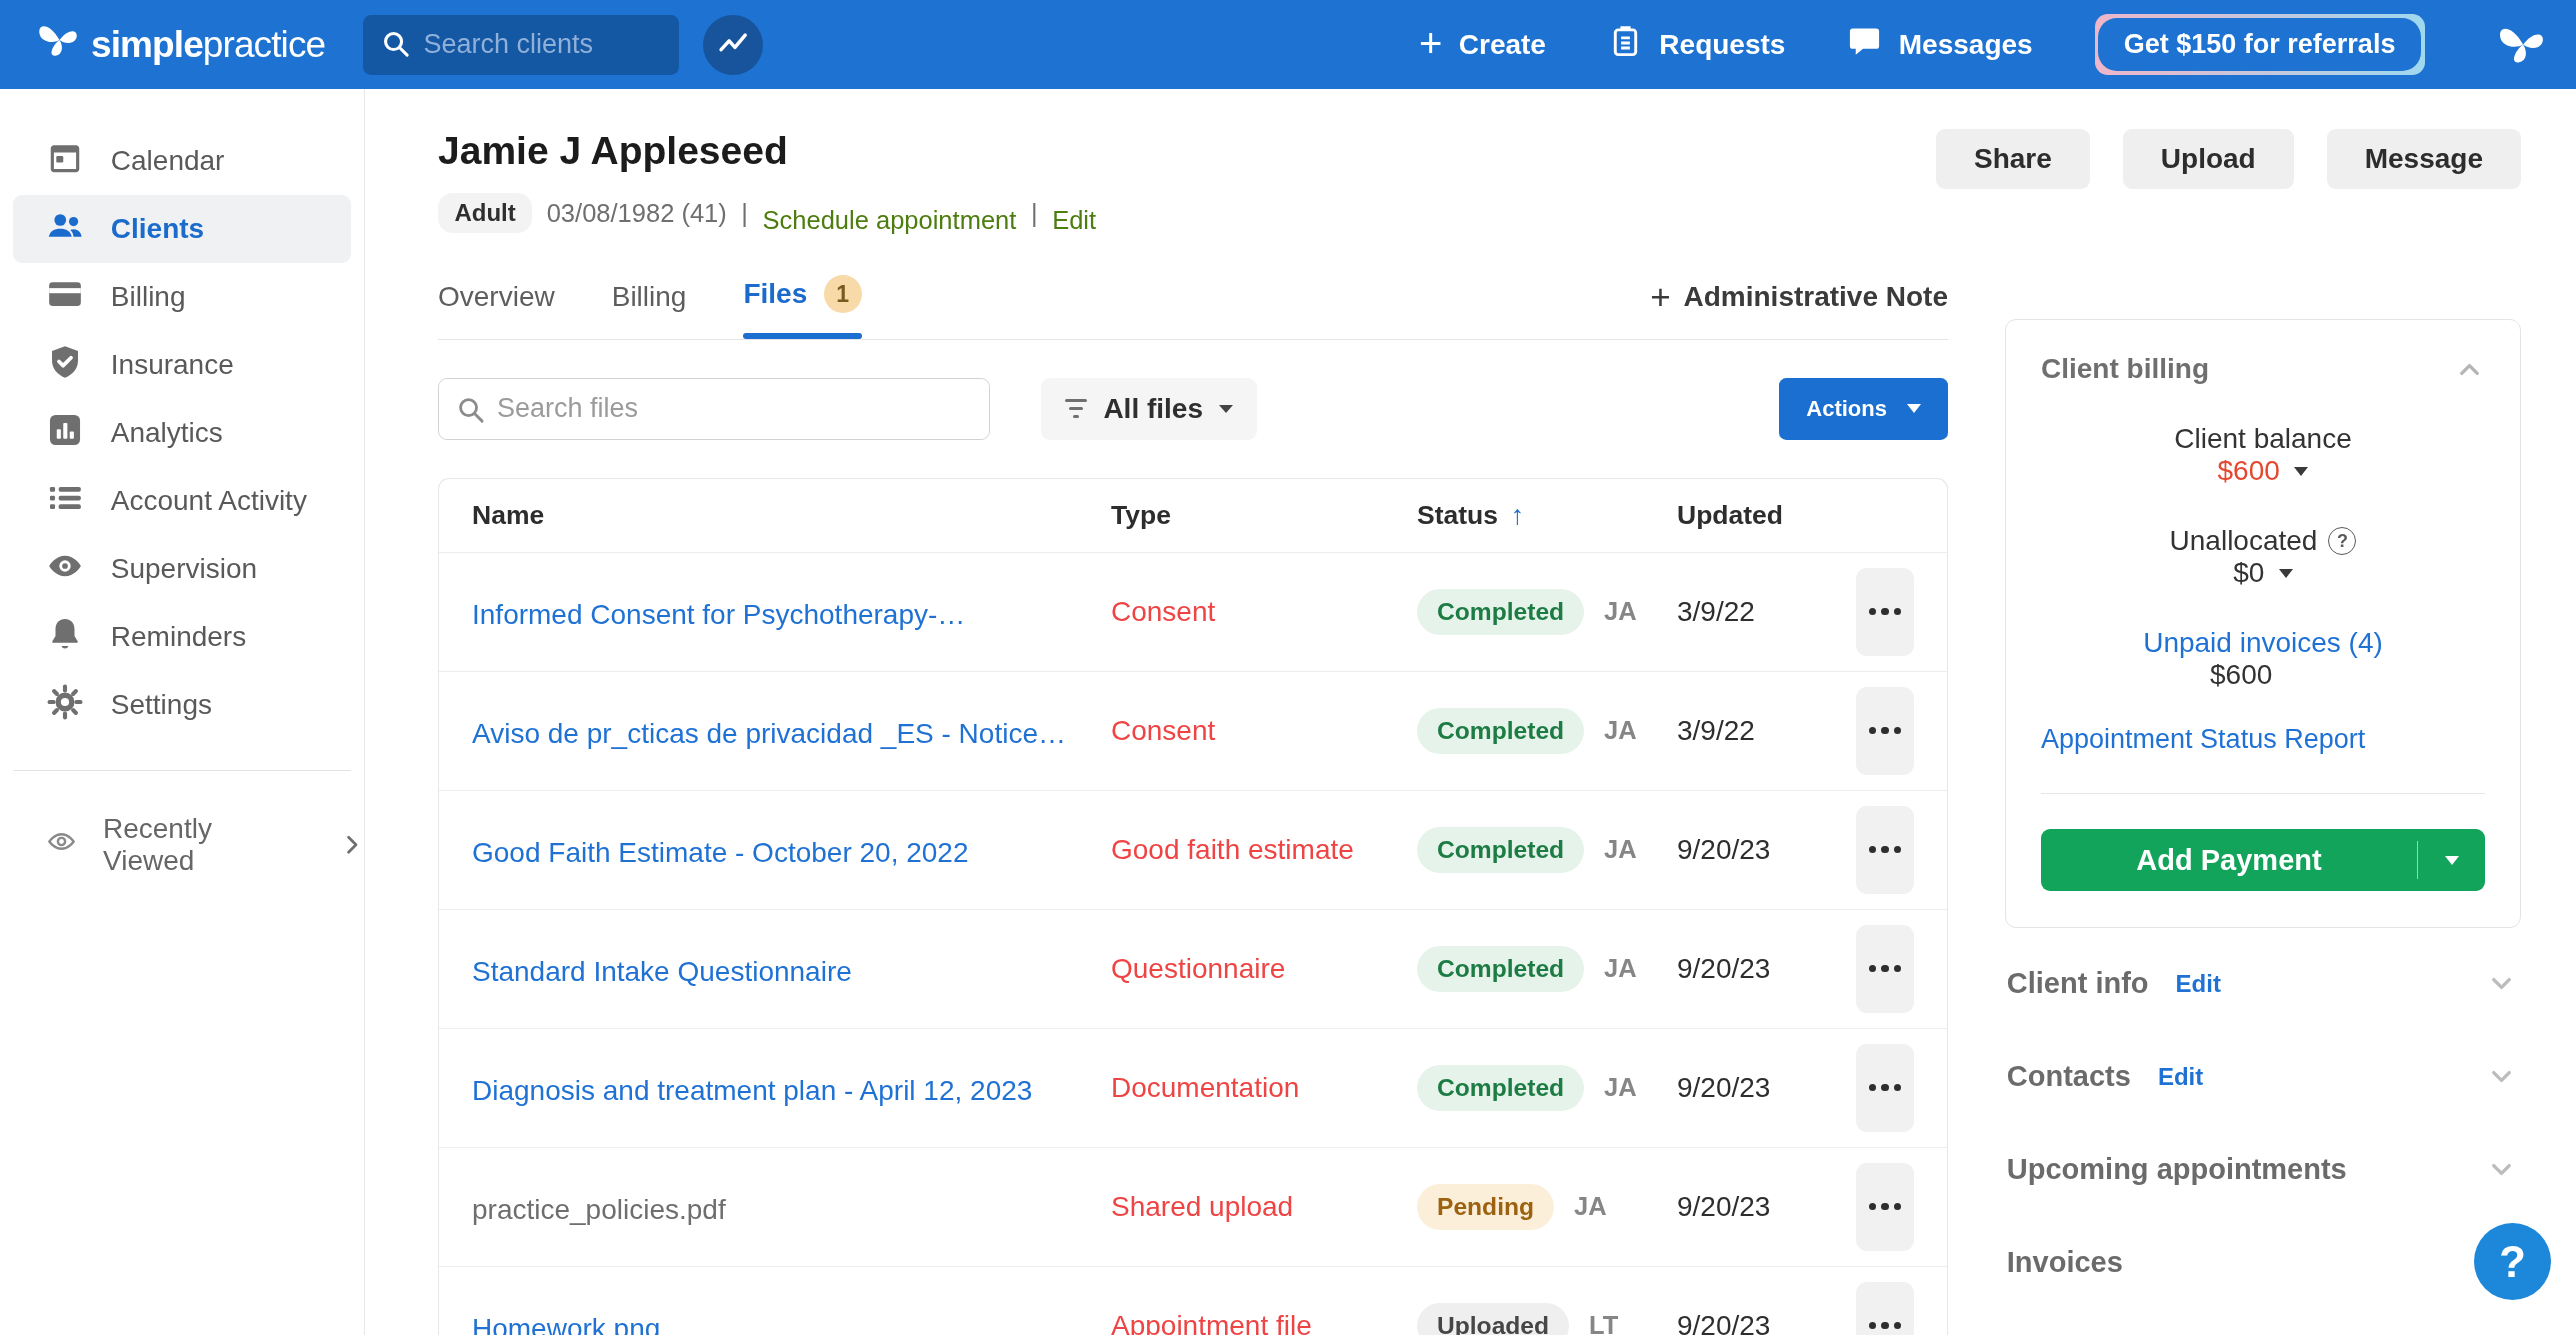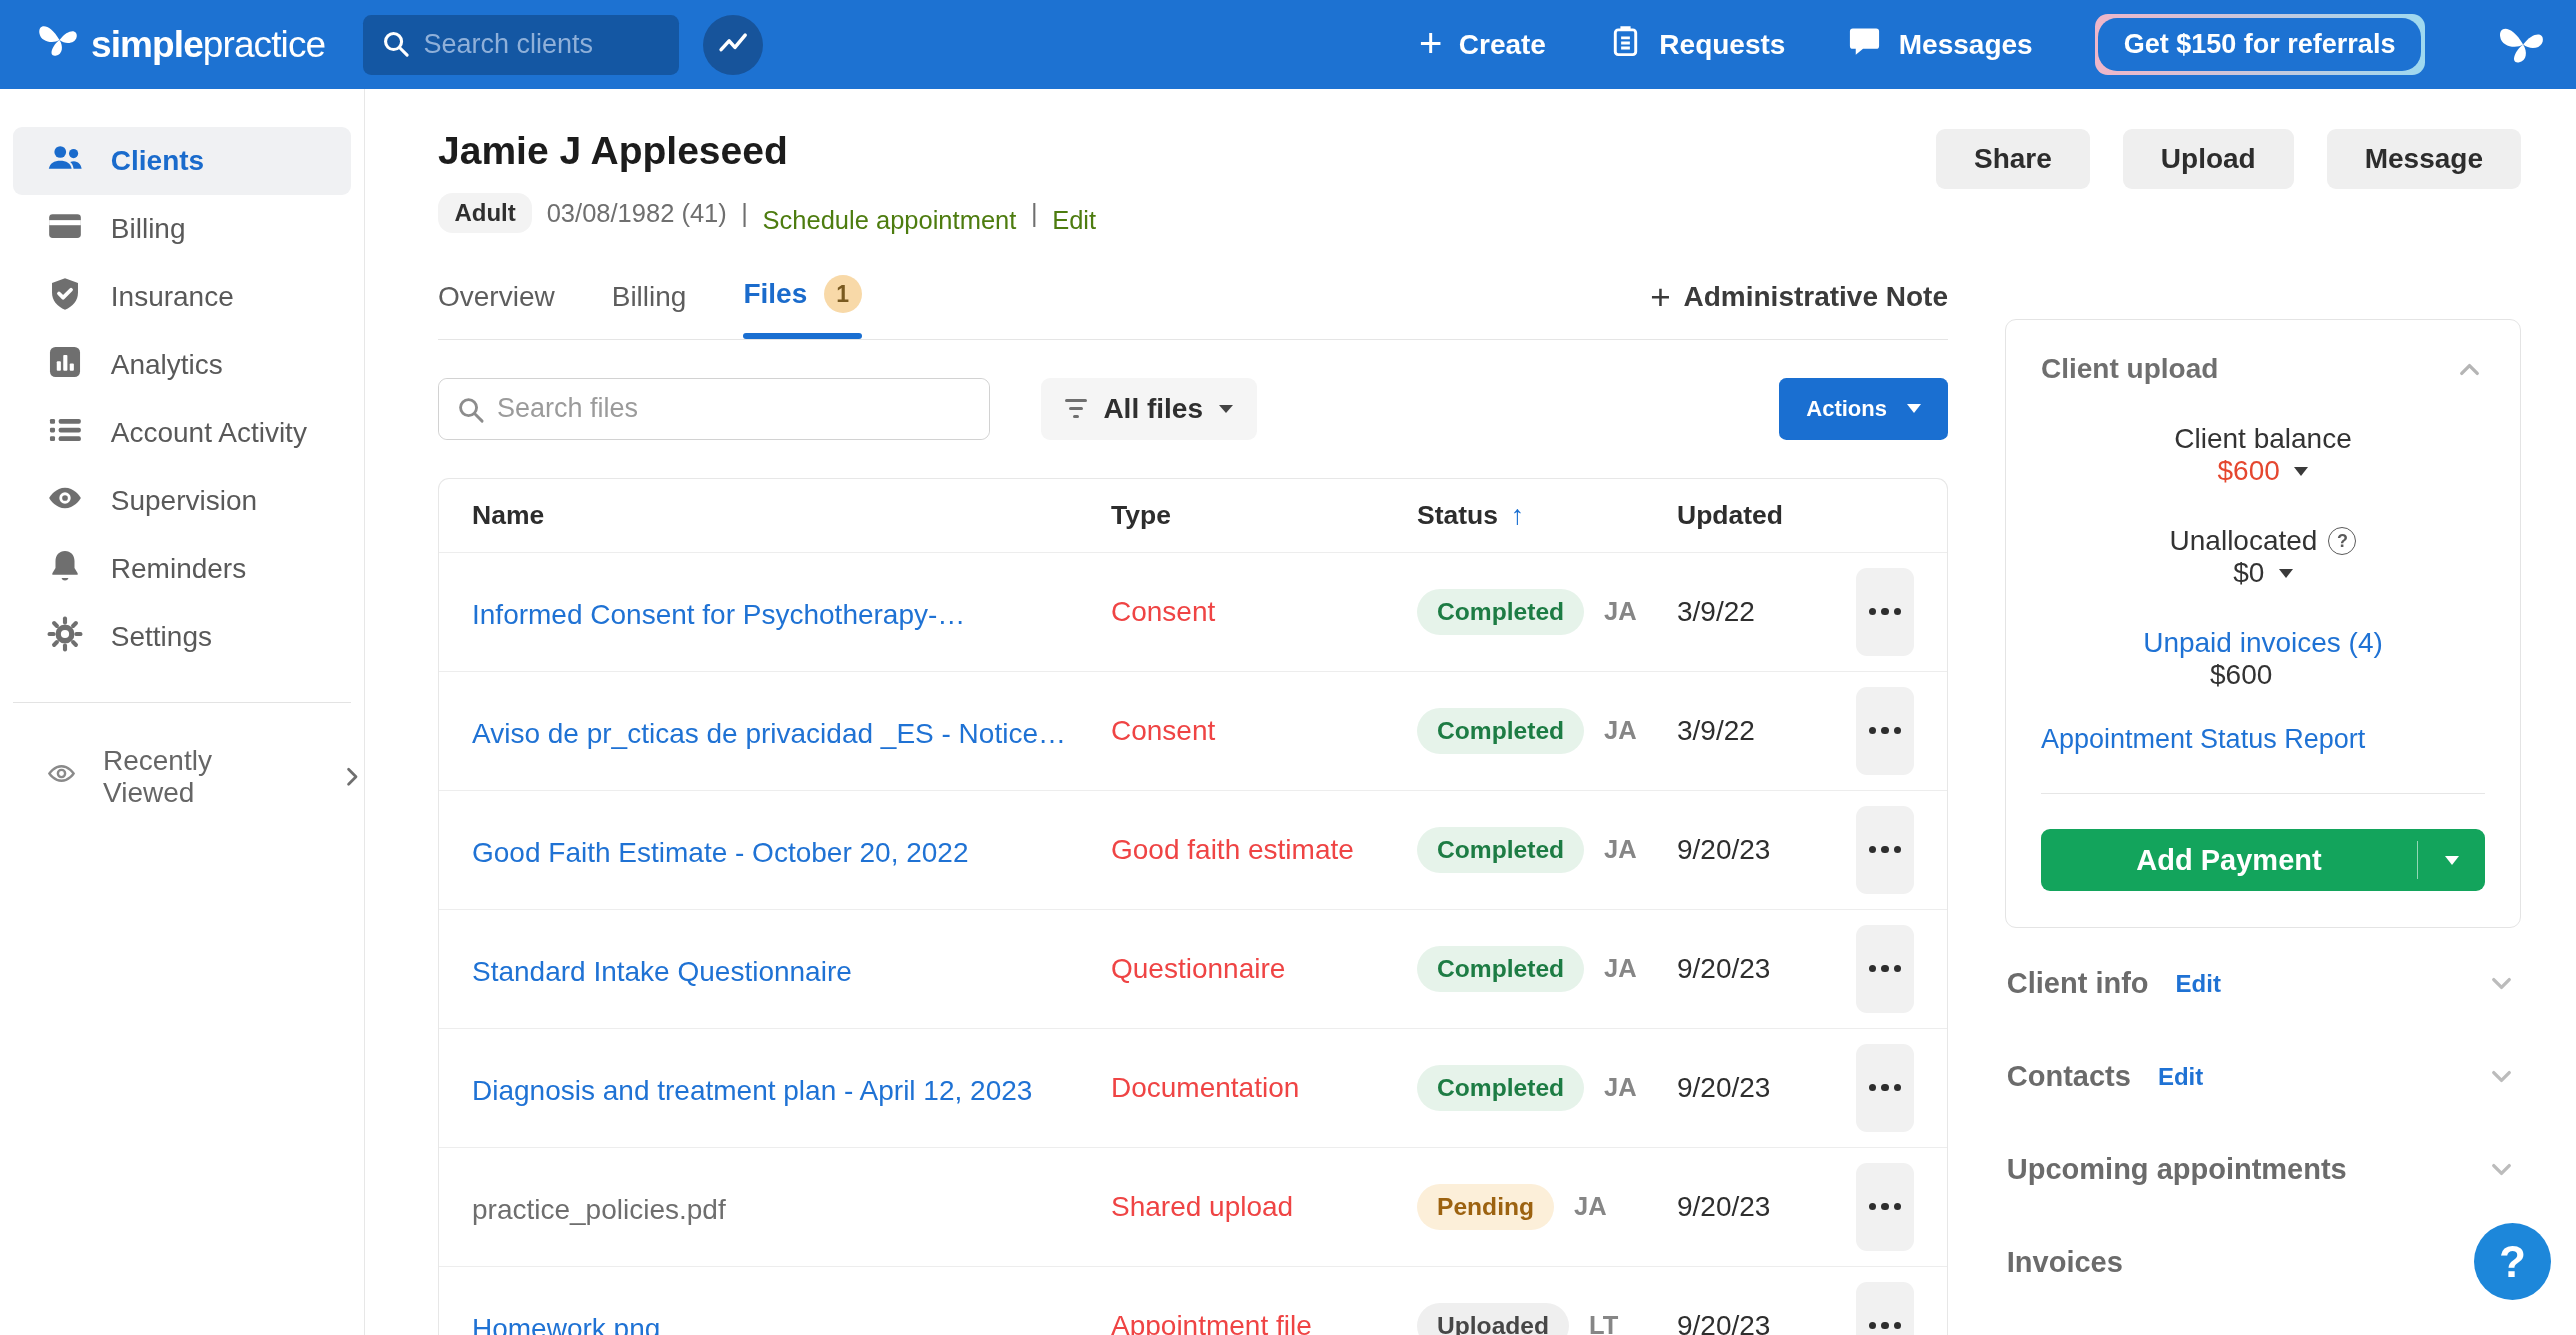--- a/index.html
+++ b/index.html
@@ -194,20 +194,29 @@
         <path d="M25 21c-8 6-11.5 17-4 16 7.5-1 8-10 4-16z"></path>
         <path d="M25 21c9-12 19-11 17.5-3C41 25 31 26 25 21z"></path>
       </svg>
     </div>
   </nav>
 </header>
 
 <div class="layout">
 
   <aside class="sidebar">
+    <div class="side-item">
+      <span>
+        <svg width="38" height="38" viewBox="0 0 24 24" fill="#6f6f6f">
+          <path d="M19 4H5C3.9 4 3 4.9 3 6v13c0 1.1.9 2 2 2h14c1.1 0 2-.9 2-2V6c0-1.1-.9-2-2-2zm0 15H5V8.5h14V19z"></path>
+          <rect x="6.5" y="10.8" width="4.4" height="4" rx="0.8"></rect>
+        </svg>
+      </span>
+      <span>Calendar</span>
+    </div>
     <div class="side-item active">
       <span>
         <svg width="38" height="38" viewBox="0 0 24 24" fill="#1a6bcc">
           <circle cx="9" cy="8.2" r="3.7"></circle>
           <path d="M1.8 18.8c.5-3.5 3.5-5.1 7.2-5.1s6.7 1.6 7.2 5.1z"></path>
           <circle cx="17.4" cy="9.2" r="2.9"></circle>
           <path d="M17.6 14c2.7.3 4.5 1.8 4.9 4.8h-5.1c-.2-1.9-.9-3.3-2.1-4.3.7-.3 1.5-.5 2.3-.5z"></path>
         </svg>
       </span>
       <span>Clients</span>
@@ -487,21 +496,21 @@
                 <i></i>
                 <i></i>
               </button>
           </div>
         </div>
       </section>
 
       <aside class="right-col">
         <div class="billing-card">
           <div class="bc-title-row">
-            <span class="bc-title">Client upload</span>
+            <span class="bc-title">Client billing</span>
             <span style="display:flex;">
               <svg width="31" height="31" viewBox="0 0 24 24" fill="none" stroke="#b5b5b5" stroke-width="2.6" stroke-linecap="round" stroke-linejoin="round">
                   <path d="M6 15l6-6 6 6"></path>
                 </svg>
             </span>
           </div>
           <div class="b-row">
             <span>Client balance</span>
             <span class="b-val">
               <span class="red">$600</span>

